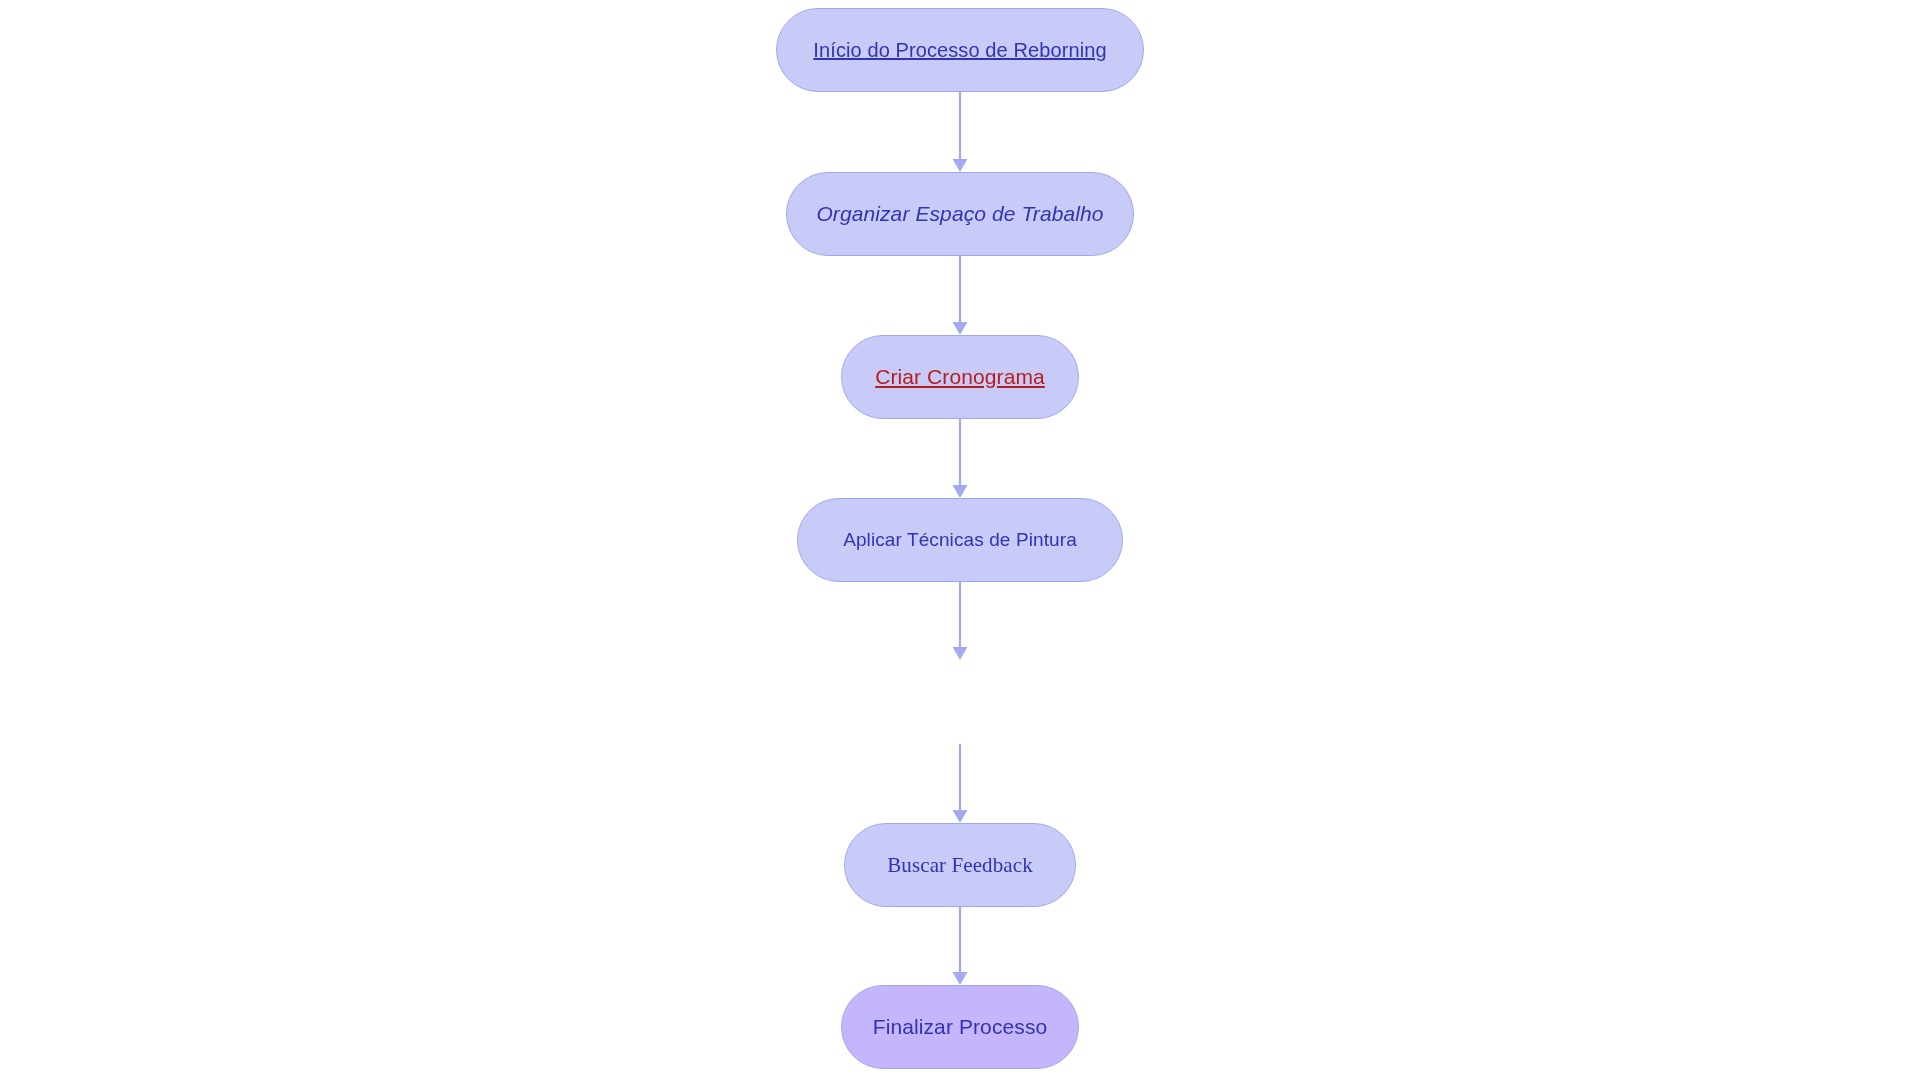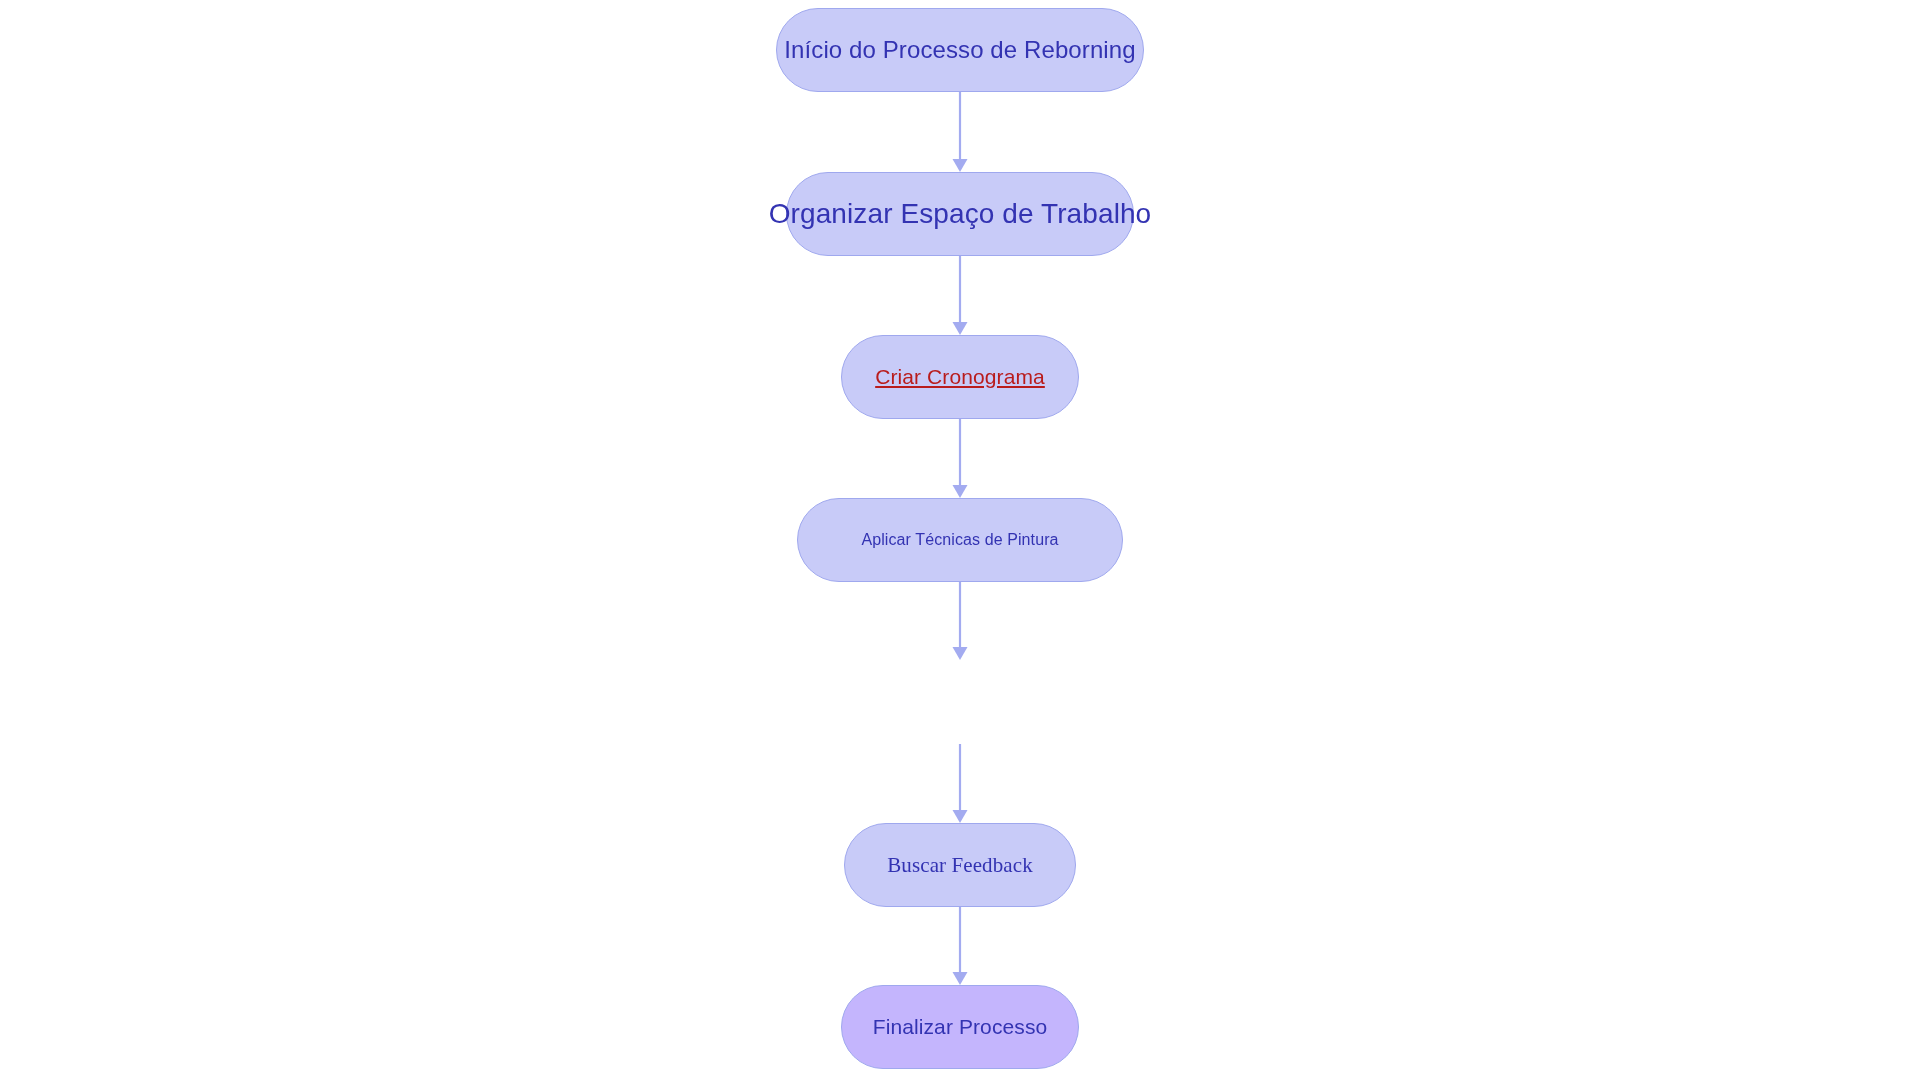--- a/index.html
+++ b/index.html
@@ -82,30 +82,30 @@
         <line x1="960" y1="744" x2="960" y2="811" stroke="#a3abf0" stroke-width="2.2"></line>
         <polygon points="952.5,810 967.5,810 960,823" fill="#a3abf0"></polygon>
       </g>
       <g>
         <line x1="960" y1="907" x2="960" y2="973" stroke="#a3abf0" stroke-width="2.2"></line>
         <polygon points="952.5,972 967.5,972 960,985" fill="#a3abf0"></polygon>
       </g>
     </svg>
   <div id="node-layer">
       <div class="flow-node" style="left: 776px; top: 8px; width: 368px; height: 84px; background: rgb(200, 203, 248); border-color: rgb(159, 168, 238); color: rgb(51, 51, 178);">
-        <span class="flow-node-label" style="font-size: 24px;">Início do Processo de Reborning</span>
+        <span class="flow-node-label" style="font-size: 20px; text-decoration: underline;">Início do Processo de Reborning</span>
       </div>
       <div class="flow-node" style="left: 786px; top: 172px; width: 348px; height: 84px; background: rgb(200, 203, 248); border-color: rgb(159, 168, 238); color: rgb(51, 51, 178);">
-        <span class="flow-node-label" style="font-size: 28px;">Organizar Espaço de Trabalho</span>
+        <span class="flow-node-label" style="font-size: 21px; font-style: italic;">Organizar Espaço de Trabalho</span>
       </div>
       <div class="flow-node" style="left: 841px; top: 335px; width: 238px; height: 84px; background: rgb(200, 203, 248); border-color: rgb(159, 168, 238); color: #b91c1c; text-decoration: underline;">
         <span class="flow-node-label" style="font-size: 21px;">Criar Cronograma</span>
       </div>
       <div class="flow-node" style="left: 797px; top: 498px; width: 326px; height: 84px; background: rgb(200, 203, 248); border-color: rgb(159, 168, 238); color: rgb(51, 51, 178);">
-        <span class="flow-node-label" style="font-size: 16px;">Aplicar Técnicas de Pintura</span>
+        <span class="flow-node-label" style="font-size: 19px;">Aplicar Técnicas de Pintura</span>
       </div>
       <div class="flow-node" style="left: 844px; top: 823px; width: 232px; height: 84px; background: rgb(200, 203, 248); border-color: rgb(159, 168, 238); color: rgb(51, 51, 178);">
         <span class="flow-node-label" style="font-size: 21px; font-family: Liberation Serif, serif;">Buscar Feedback</span>
       </div>
       <div class="flow-node" style="left: 841px; top: 985px; width: 238px; height: 84px; background: #c4b5fd; border-color: rgb(159, 168, 238); color: rgb(51, 51, 178);">
         <span class="flow-node-label" style="font-size: 21px;">Finalizar Processo</span>
       </div>
     </div>
 </div>
 

